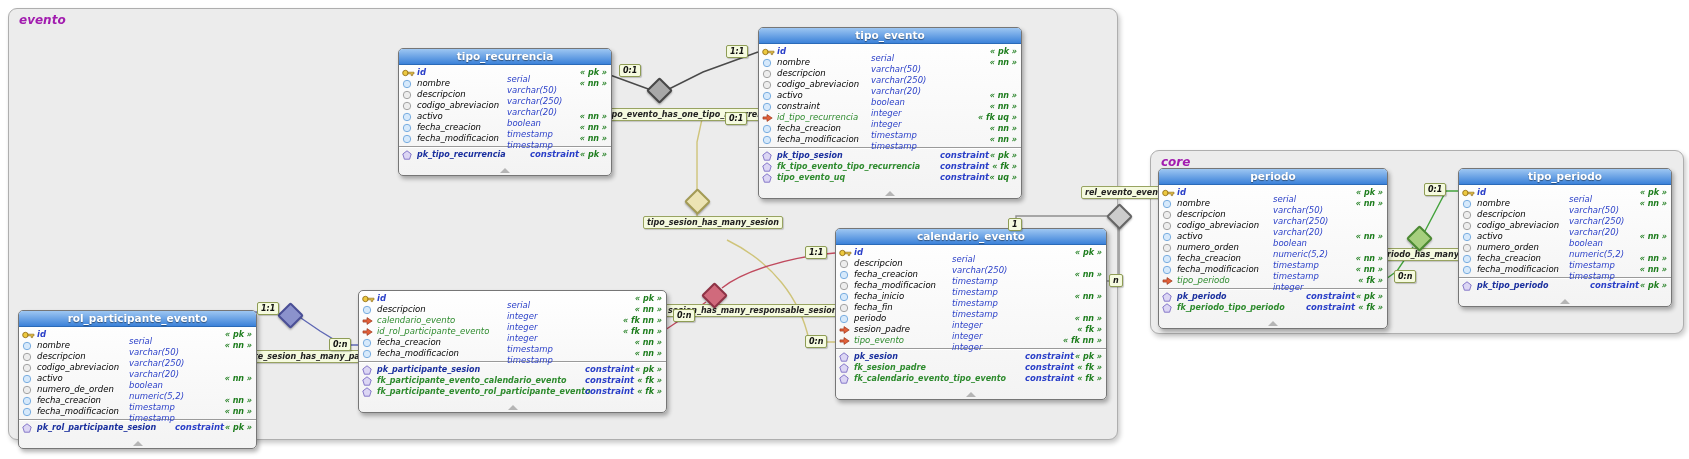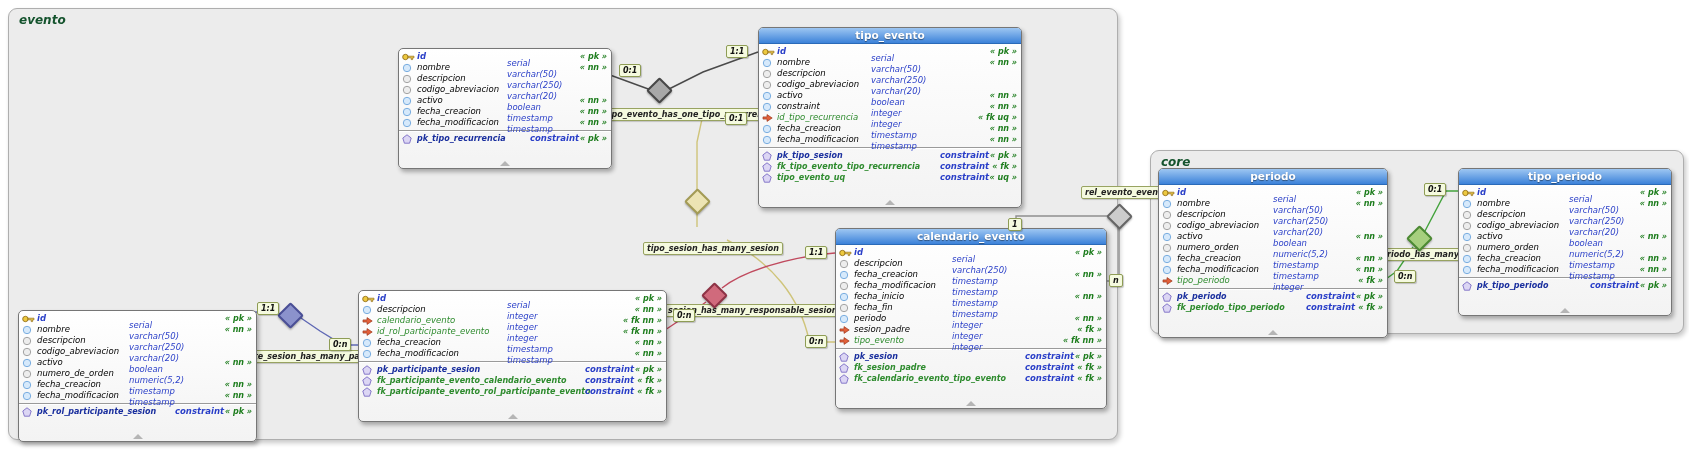--- a/index.html
+++ b/index.html
@@ -1,37 +1,37 @@
 <!DOCTYPE html>
 <html><head>
 <meta charset="utf-8">
 <style>
   html,body{margin:0;padding:0;background:#fff;}
   #canvas{position:relative;width:1689px;height:459px;background:#ffffff;overflow:hidden;
           font-family:"DejaVu Sans",sans-serif;}
   
   .schema-box{position:absolute;background:#ececec;border:1px solid #aeaeae;border-radius:9px;
               box-shadow:2px 3px 5px rgba(0,0,0,.22);z-index:1;}
-  .schema-title{position:absolute;top:4px;left:10px;font:italic bold 12px "DejaVu Sans",sans-serif;color:#14532d;}
+  .schema-title{position:absolute;top:4px;left:10px;font:italic bold 12px "DejaVu Sans",sans-serif;color:#a21caf;}
   
   #lines{position:absolute;left:0;top:0;z-index:2;}
   
   .rel-label{position:absolute;background:#f5fadf;border:1px solid #98a361;border-radius:2px;
              font:italic bold 8px "DejaVu Sans",sans-serif;color:#222;padding:1px 3px;
              white-space:nowrap;z-index:3;box-shadow:1px 1px 1px rgba(0,0,0,.18);}
   
   .diamond{position:absolute;width:15px;height:15px;transform:rotate(45deg);border:2px solid;
            border-radius:2px;z-index:4;box-shadow:1px 1px 2px rgba(0,0,0,.3);}
   
   .badge{position:absolute;background:#f5fadf;border:1px solid #8e9c55;border-radius:2px;
          font:italic bold 8px "DejaVu Sans",sans-serif;color:#111;padding:1px 3px;z-index:7;
          white-space:nowrap;box-shadow:1px 1px 1px rgba(0,0,0,.2);}
   
   .table{position:absolute;background:linear-gradient(#ffffff,#f3f3f3);border:1px solid #767676;
-         border-radius:5px;box-shadow:2px 3px 4px rgba(0,0,0,.3);z-index:6;padding-bottom:24px;}
+         border-radius:5px;box-shadow:2px 3px 4px rgba(0,0,0,.3);z-index:6;padding-bottom:15px;}
   .t-head{height:15px;line-height:15px;text-align:center;color:#fff;font-weight:bold;font-size:10.5px;
           background:linear-gradient(#9dc6f2,#3c82d9);border-bottom:1px solid #2a6ab8;
           border-radius:4px 4px 0 0;text-shadow:0 1px 1px rgba(0,0,0,.45);}
   .t-body{padding-top:2px;}
   .t-row{position:relative;height:11px;line-height:11px;font-size:8.5px;font-style:italic;color:#000;}
   .icon{position:absolute;left:3px;top:0;width:13px;height:11px;}
   .icon svg{vertical-align:top;margin-top:1px;}
   .cname{margin-left:18px;white-space:nowrap;}
   .n-pk{color:#2a3fc8;font-weight:bold;}
   .n-fk{color:#2e8b2e;}
@@ -66,21 +66,21 @@
       <path d="M835,253 C789,257 743,271 722,288" stroke="#c04a5e" fill="none" stroke-width="1.4"></path>
       <path d="M706,302 C691,313 677,322 665,330" stroke="#c04a5e" fill="none" stroke-width="1.4"></path>
       <path d="M255,312 L282,314" stroke="#5f68b4" fill="none" stroke-width="1.4"></path>
       <path d="M298,316 L320,331 L343,345 L358,345" stroke="#5f68b4" fill="none" stroke-width="1.4"></path>
       <path d="M1016,228 L1016,216 L1111,216" stroke="#8f8f8f" fill="none" stroke-width="1.4"></path>
       <path d="M1119,224 L1119,281 L1105,281" stroke="#8f8f8f" fill="none" stroke-width="1.4"></path>
       <path d="M1458,191 L1446,191 L1425,231" stroke="#43a33c" fill="none" stroke-width="1.4"></path>
       <path d="M1413,247 L1397,271 L1386,279" stroke="#43a33c" fill="none" stroke-width="1.4"></path>
     </svg>
     <div class="rel-label" style="left: 601px; top: 108px;">tipo_evento_has_one_tipo_recurrencia</div>
-    <div class="rel-label" style="left: 643px; top: 242px;">tipo_sesion_has_many_sesion</div>
+    <div class="rel-label" style="left: 643px; top: 216px;">tipo_sesion_has_many_sesion</div>
     <div class="rel-label" style="left: 664px; top: 304px;">sesion_has_many_responsable_sesion</div>
     <div class="rel-label" style="left: 250px; top: 350px;">te_sesion_has_many_parti</div>
     <div class="rel-label" style="left: 1383px; top: 248px;">riodo_has_many_</div>
     <div class="rel-label" style="left: 1081px; top: 186px;">rel_evento_evento</div>
     <div class="diamond" style="left: 650px; top: 81px; background: rgb(168, 168, 168); border-color: rgb(71, 71, 71);"></div>
     <div class="diamond" style="left: 688px; top: 192px; background: rgb(236, 228, 180); border-color: rgb(163, 155, 85);"></div>
     <div class="diamond" style="left: 705px; top: 286px; background: rgb(208, 106, 124); border-color: rgb(142, 51, 70);"></div>
     <div class="diamond" style="left: 281px; top: 306px; background: rgb(139, 146, 204); border-color: rgb(74, 79, 150);"></div>
     <div class="diamond" style="left: 1110px; top: 207px; background: rgb(204, 204, 204); border-color: rgb(102, 102, 102);"></div>
     <div class="diamond" style="left: 1410px; top: 229px; background: rgb(166, 207, 126); border-color: rgb(76, 138, 51);"></div>
@@ -90,20 +90,21 @@
     <div class="badge" style="left: 805px; top: 246px;">1:1</div>
     <div class="badge" style="left: 805px; top: 335px;">0:n</div>
     <div class="badge" style="left: 673px; top: 309px;">0:n</div>
     <div class="badge" style="left: 257px; top: 302px;">1:1</div>
     <div class="badge" style="left: 329px; top: 338px;">0:n</div>
     <div class="badge" style="left: 1008px; top: 218px;">1</div>
     <div class="badge" style="left: 1109px; top: 274px;">n</div>
     <div class="badge" style="left: 1424px; top: 183px;">0:1</div>
     <div class="badge" style="left: 1394px; top: 270px;">0:n</div>
     <div class="table" style="left: 398px; top: 48px; width: 212px;">
+      <div class="t-head"><span>tipo_recurrencia</span></div>
       <div class="t-body">
         <div class="t-row"><span class="icon"><svg width="13" height="10" viewBox="0 0 13 10">
               <circle cx="3.4" cy="5" r="2.7" fill="#edc93f" stroke="#93701c" stroke-width="0.9"></circle>
               <path d="M6 4.2 H12 V5.8 H10.6 V7.6 H9.2 V5.8 H6 z" fill="#edc93f" stroke="#93701c" stroke-width="0.7"></path>
             </svg></span><span class="cname n-pk">id</span><span class="ctype" style="left: 108px;">serial</span><span class="cann">« pk »</span></div>
         <div class="t-row"><span class="icon"><svg width="10" height="10" viewBox="0 0 10 10">
               <circle cx="5" cy="5" r="3.7" fill="#d6e9fb" stroke="#79ade0" stroke-width="1"></circle>
             </svg></span><span class="cname n-plain">nombre</span><span class="ctype" style="left: 108px;">varchar(50)</span><span class="cann">« nn »</span></div>
         <div class="t-row"><span class="icon"><svg width="10" height="10" viewBox="0 0 10 10">
               <circle cx="5" cy="5" r="3.7" fill="#ededed" stroke="#a3a3a3" stroke-width="1"></circle>
@@ -165,20 +166,21 @@
           </svg></span><span class="kname k-pk">pk_tipo_sesion</span><span class="ckw">constraint</span><span class="cann">« pk »</span></div>
       <div class="t-row"><span class="icon"><svg width="10" height="10" viewBox="0 0 10 10">
             <path d="M5 0.8 L9.2 4 L7.6 9.2 H2.4 L0.8 4 z" fill="#dcd6f4" stroke="#7b6cc4" stroke-width="0.9"></path>
           </svg></span><span class="kname k-fk">fk_tipo_evento_tipo_recurrencia</span><span class="ckw">constraint</span><span class="cann">« fk »</span></div>
       <div class="t-row"><span class="icon"><svg width="10" height="10" viewBox="0 0 10 10">
             <path d="M5 0.8 L9.2 4 L7.6 9.2 H2.4 L0.8 4 z" fill="#dcd6f4" stroke="#7b6cc4" stroke-width="0.9"></path>
           </svg></span><span class="kname k-fk">tipo_evento_uq</span><span class="ckw">constraint</span><span class="cann">« uq »</span></div>
       <div class="t-handle"></div>
     </div>
     <div class="table" style="left: 18px; top: 310px; width: 237px;">
+      <div class="t-head"><span>rol_participante_evento</span></div>
       <div class="t-body">
         <div class="t-row"><span class="icon"><svg width="13" height="10" viewBox="0 0 13 10">
               <circle cx="3.4" cy="5" r="2.7" fill="#edc93f" stroke="#93701c" stroke-width="0.9"></circle>
               <path d="M6 4.2 H12 V5.8 H10.6 V7.6 H9.2 V5.8 H6 z" fill="#edc93f" stroke="#93701c" stroke-width="0.7"></path>
             </svg></span><span class="cname n-pk">id</span><span class="ctype" style="left: 110px;">serial</span><span class="cann">« pk »</span></div>
         <div class="t-row"><span class="icon"><svg width="10" height="10" viewBox="0 0 10 10">
               <circle cx="5" cy="5" r="3.7" fill="#d6e9fb" stroke="#79ade0" stroke-width="1"></circle>
             </svg></span><span class="cname n-plain">nombre</span><span class="ctype" style="left: 110px;">varchar(50)</span><span class="cann">« nn »</span></div>
         <div class="t-row"><span class="icon"><svg width="10" height="10" viewBox="0 0 10 10">
               <circle cx="5" cy="5" r="3.7" fill="#ededed" stroke="#a3a3a3" stroke-width="1"></circle>

